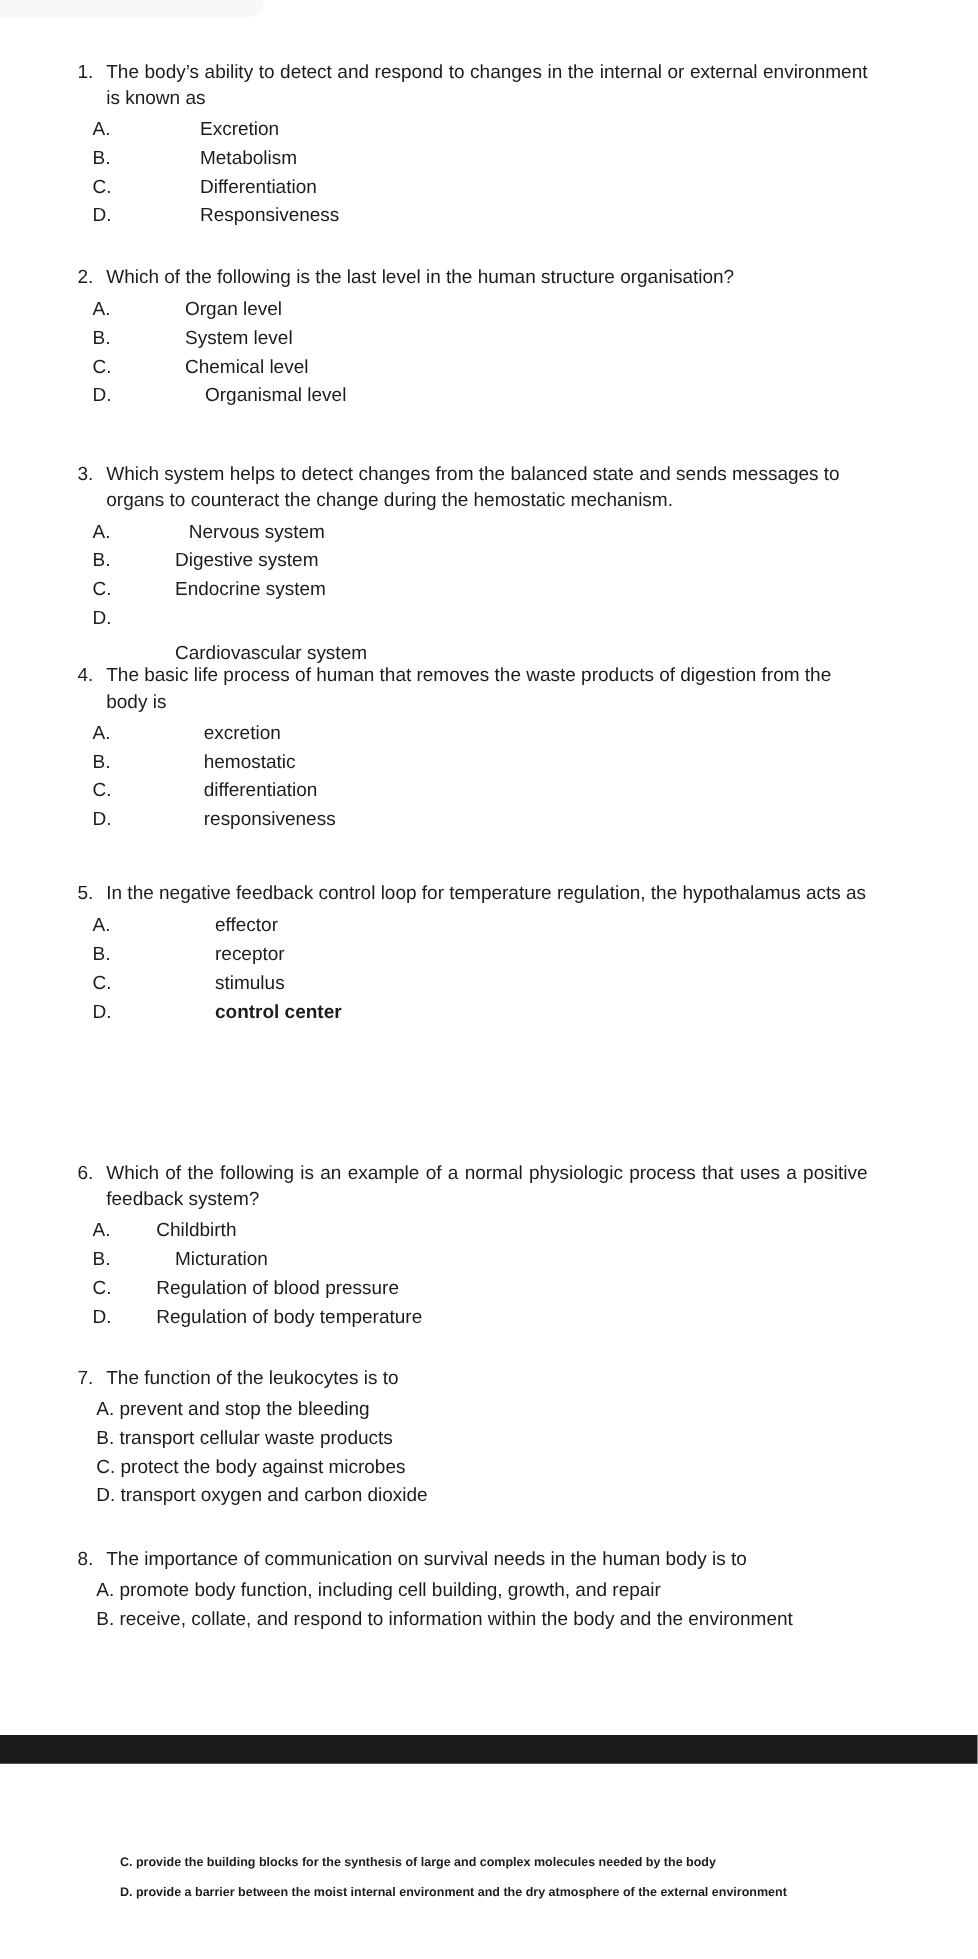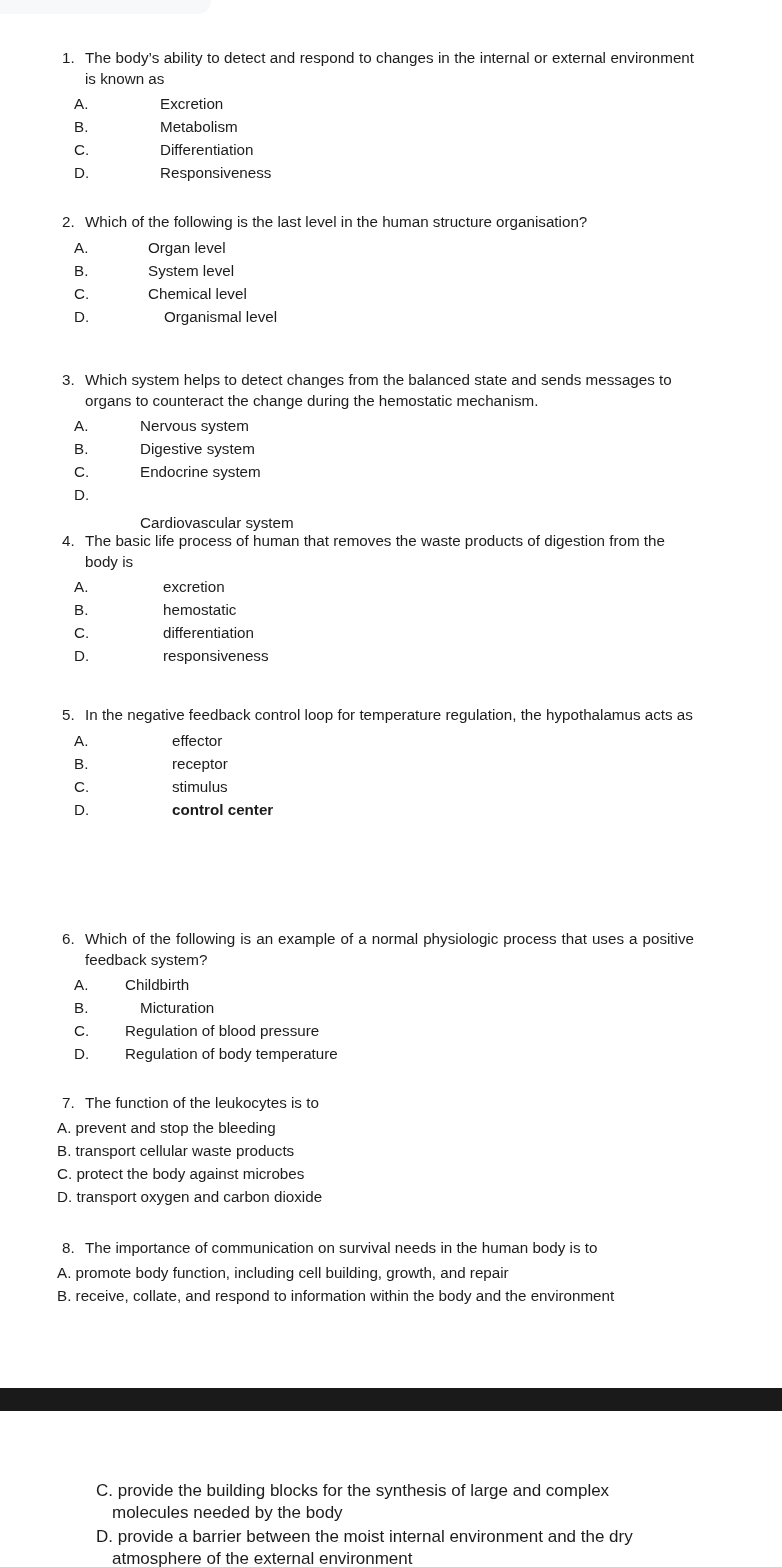--- a/index.html
+++ b/index.html
@@ -93,34 +93,35 @@
     position: absolute;
     top: 0;
     white-space: nowrap;
   }
 
   
   .opt-inline {
     position: relative;
     font-size: 15.2px;
     line-height: 23px;
-    padding-left: 76px;
+    padding-left: 96px;
     text-indent: -19px;
     padding-right: 90px;
   }
   .opt-inline .il { }
 
   
   .cont-opt {
     position: relative;
-    font-size: 17px;
+    font-size: 10px;
     line-height: 22px;
     padding-left: 112px;
     text-indent: -16px;
     padding-right: 120px;
+    font-weight: bold;
   }
 </style>
 </head>
 <body>
 
 <div class="top-tab"></div>
 
 <div class="page">
 
   <div class="question" style="top:48px;">
@@ -174,21 +175,21 @@
   </div>
 
   <div class="question" style="top:370px;">
     <div class="q-head">
       <span class="q-num">3.</span>
       <span>Which system helps to detect changes from the balanced state and sends messages to organs to counteract the change during the hemostatic mechanism.</span>
     </div>
     <div class="opt-rows">
       <div class="opt-row">
         <span class="opt-letter">A.</span>
-        <span class="opt-text" style="left:140px;">Nervous system</span>
+        <span class="opt-text" style="left:151px;">Nervous system</span>
       </div>
       <div class="opt-row">
         <span class="opt-letter">B.</span>
         <span class="opt-text" style="left:140px;">Digestive system</span>
       </div>
       <div class="opt-row">
         <span class="opt-letter">C.</span>
         <span class="opt-text" style="left:140px;">Endocrine system</span>
       </div>
       <div class="opt-row">

